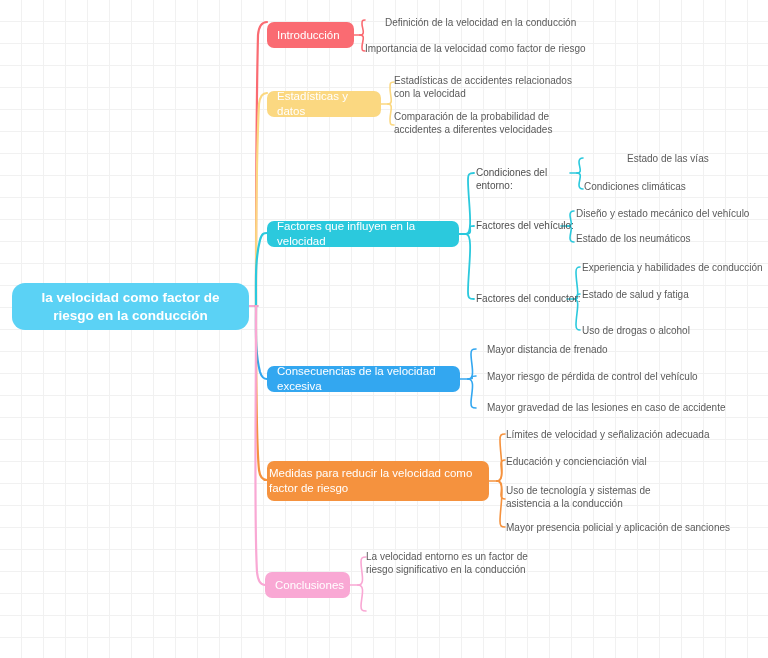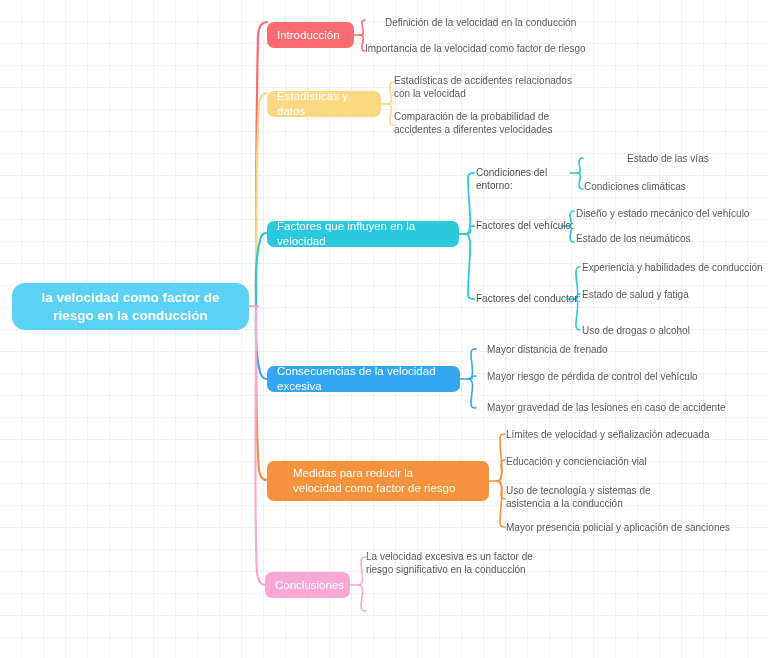--- a/index.html
+++ b/index.html
@@ -38,21 +38,21 @@
     border-radius:13px;
     font-size:13.5px;font-weight:bold;
     text-align:center;justify-content:center;
     padding:0 10px;
   }
 
   .b1{left:267px;top:22px;width:87px;height:26px;background:#FA6B72;font-size:11.5px;padding:0 10px;}
   .b2{left:267px;top:91px;width:114px;height:26px;background:#FBD881;font-size:11.5px;padding:0 10px;}
   .b3{left:267px;top:221px;width:192px;height:26px;background:#2BC9DD;font-size:11.5px;padding:0 10px;}
   .b4{left:267px;top:366px;width:193px;height:26px;background:#33A7F0;font-size:11.5px;padding:0 10px;}
-  .b5{left:267px;top:461px;width:222px;height:40px;background:#F5923E;font-size:11.5px;padding:0 26px;align-items:center;}
+  .b5{left:267px;top:461px;width:222px;height:40px;background:#F5923E;font-size:11.5px;padding:0 2px;align-items:center;}
   .b6{left:265px;top:572px;width:85px;height:26px;background:#F9A8D4;font-size:11.5px;padding:0 10px;}
 
   .leaf{
     position:absolute;
     color:#5a5a5a;
     font-size:10px;
     line-height:1.30;
     white-space:pre-line;
   }
   .leaf.sub{color:#4f4f4f;}
@@ -161,15 +161,15 @@
     <span>Medidas para reducir la velocidad como factor de riesgo</span>
   </div>
   <div class="leaf" style="left:506px;top:428px;width:235px;">Límites de velocidad y señalización adecuada</div>
   <div class="leaf" style="left:506px;top:455px;width:215px;">Educación y concienciación vial</div>
   <div class="leaf" style="left:506px;top:484px;width:180px;">Uso de tecnología y sistemas de asistencia a la conducción</div>
   <div class="leaf" style="left:506px;top:521px;width:235px;">Mayor presencia policial y aplicación de sanciones</div>
 
   <div class="node b6">
     <span>Conclusiones</span>
   </div>
-  <div class="leaf" style="left:366px;top:550px;width:190px;">La velocidad excesiva es un factor de riesgo significativo en la conducción</div>
+  <div class="leaf" style="left:366px;top:550px;width:190px;">La velocidad entorno es un factor de riesgo significativo en la conducción</div>
 
 </div>
 
 </body></html>

